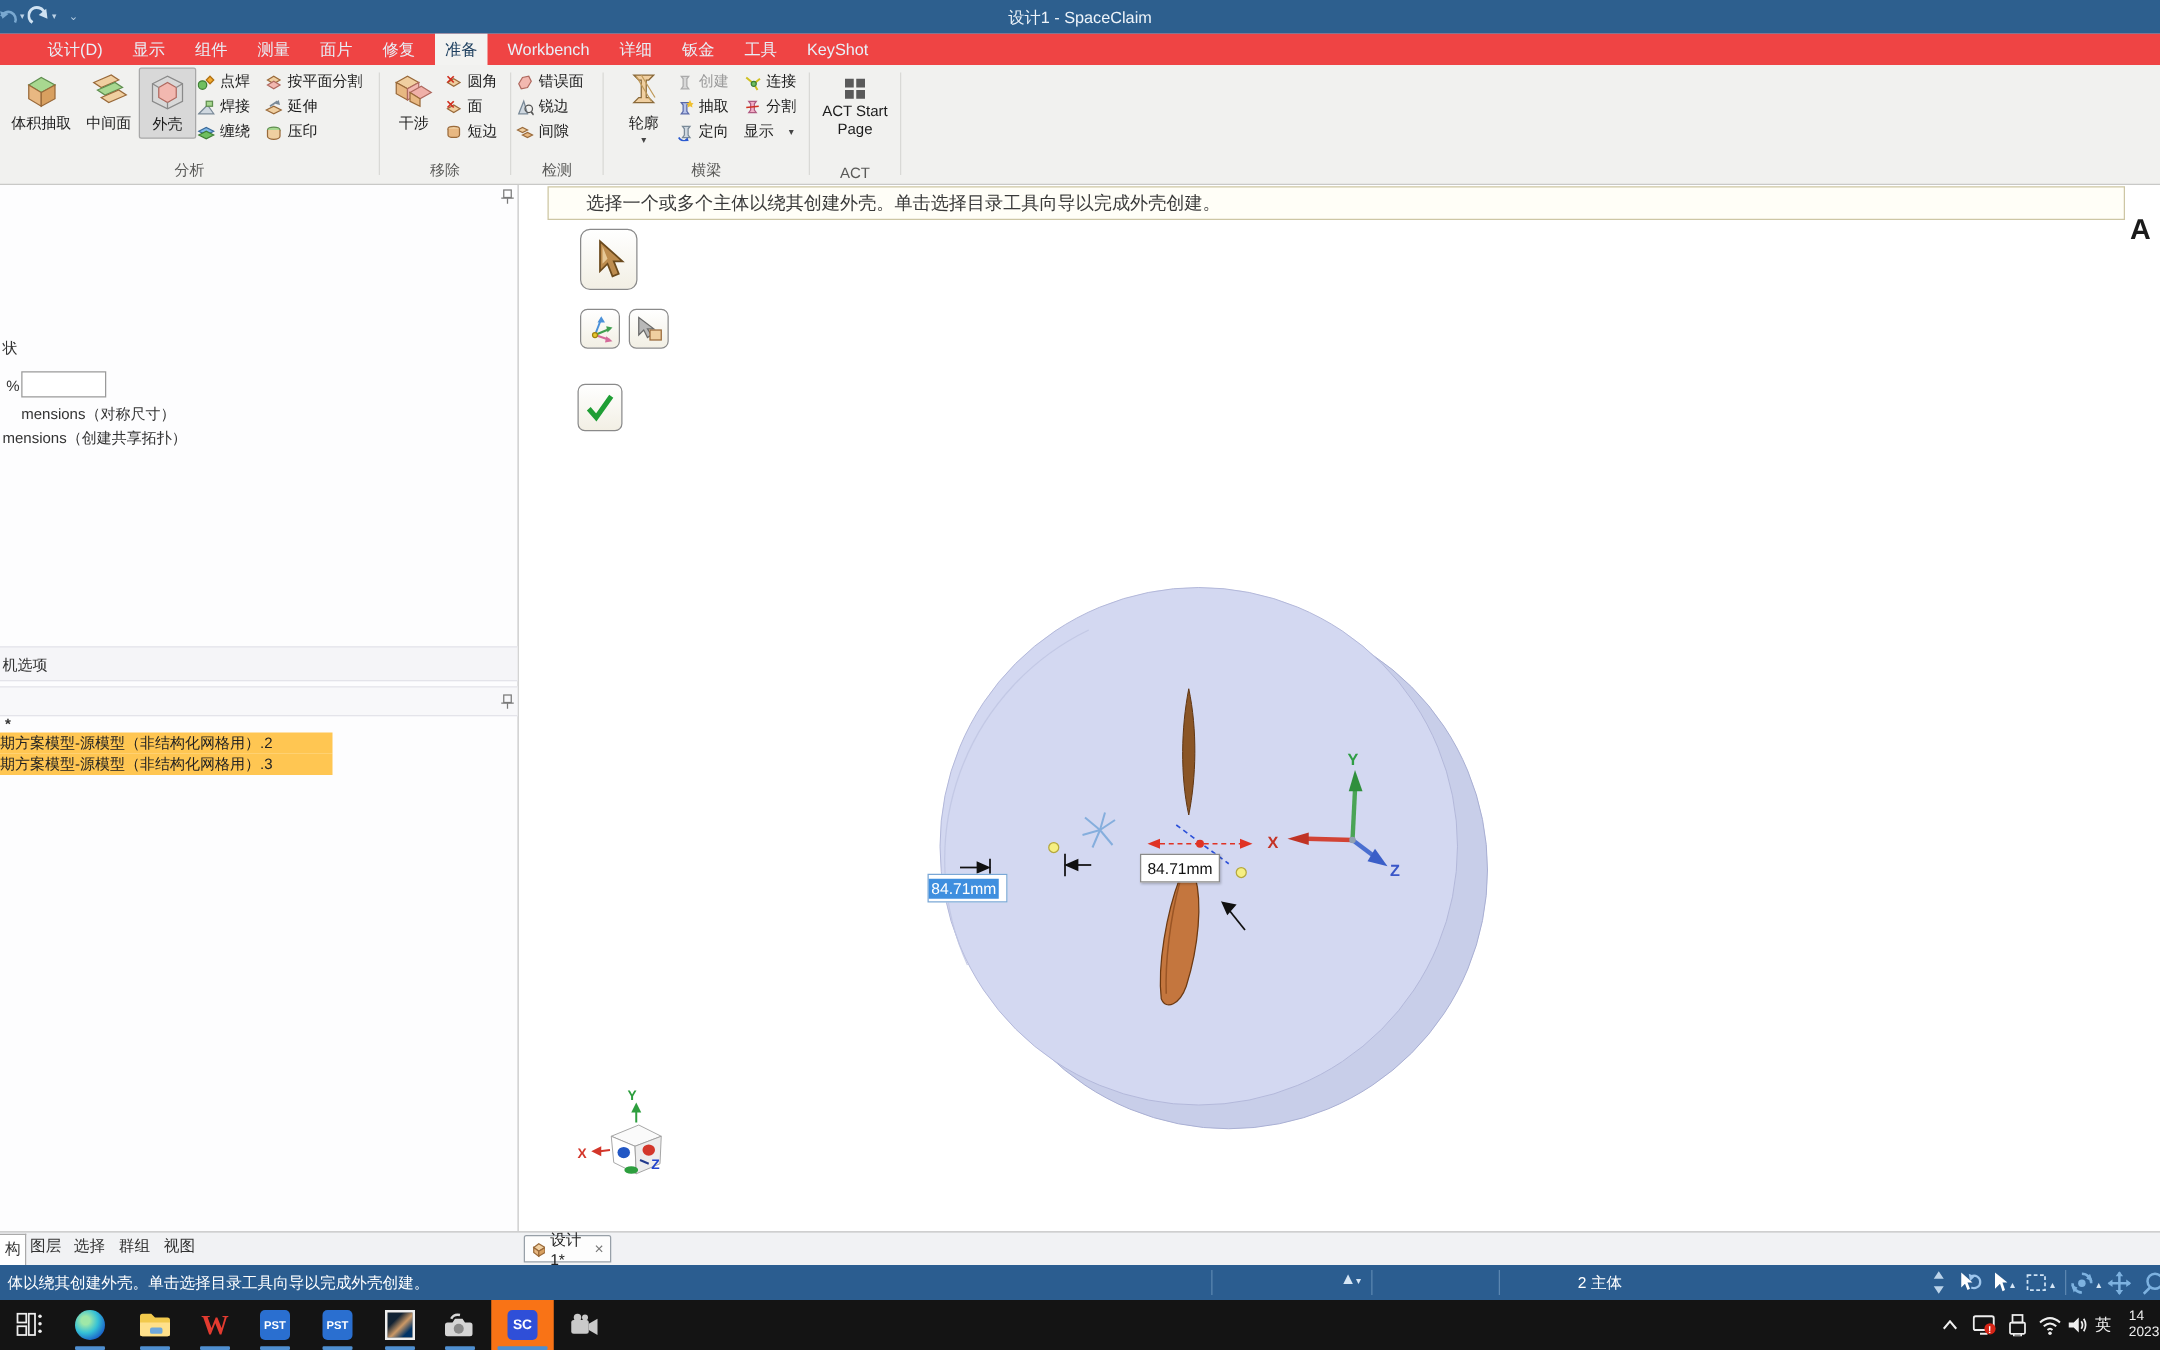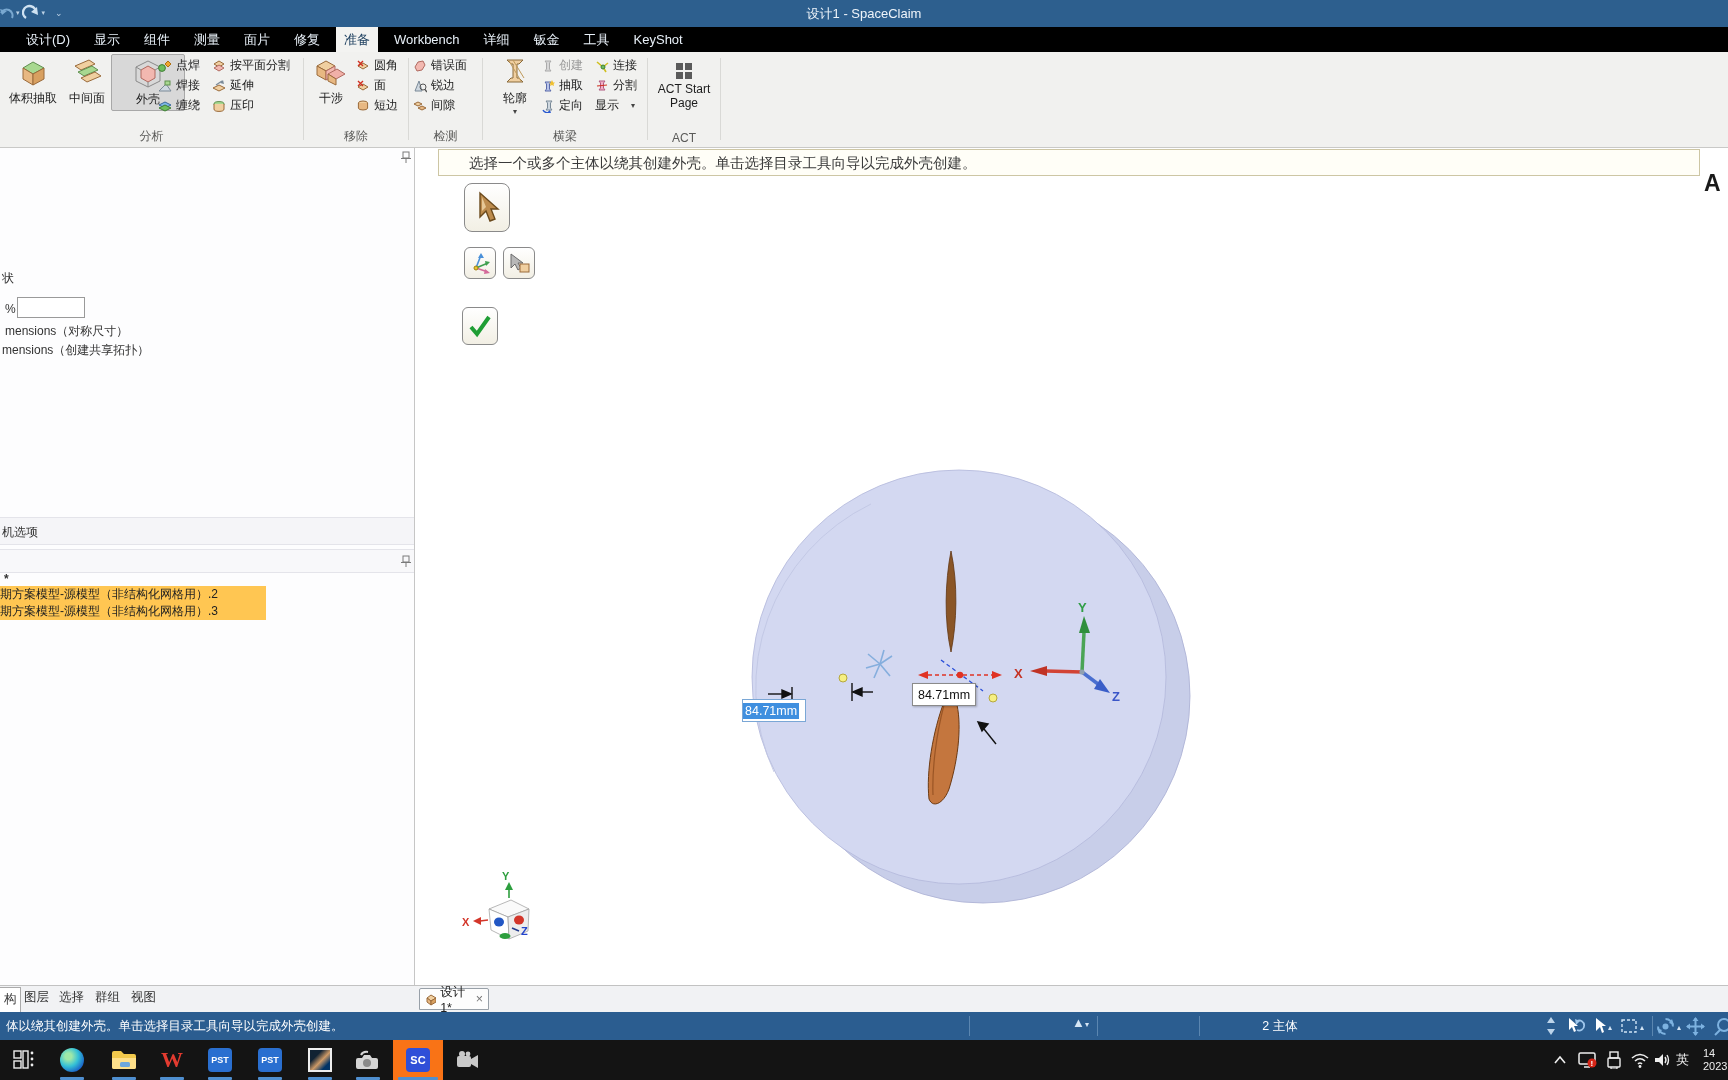--- a/index.html
+++ b/index.html
@@ -4,31 +4,31 @@
 <style>
   html,body{margin:0;padding:0;background:#222;}
   #root{position:relative;width:1728px;height:1080px;overflow:hidden;
         font-family:"Liberation Sans","DejaVu Sans",sans-serif;background:#fff;}
   .abs{position:absolute;}
   
   #titlebar{left:0;top:0;width:1728px;height:27px;background:#2d5f8e;color:#fff;}
   #title{left:0;top:0;width:100%;height:27px;line-height:27px;text-align:center;font-size:13px;color:#eef4fa;}
   .qa{top:4px;height:18px;display:flex;align-items:center;gap:2px;color:#bcd2e6;}
   
-  #menubar{left:0;top:27px;width:1728px;height:25px;background:#000000;display:flex;align-items:stretch;padding-left:14px;box-sizing:border-box;}
+  #menubar{left:0;top:27px;width:1728px;height:25px;background:#ef4444;display:flex;align-items:stretch;padding-left:26px;box-sizing:border-box;}
   .mtab{color:#e8f0f8;font-size:13px;line-height:25px;padding:0 8px;margin:0 4px;cursor:default;}
   .mtab.active{background:#f3f3f1;color:#1c3e5e;}
   
   #ribbon{left:0;top:52px;width:1728px;height:96px;background:#f1f1ef;border-bottom:1px solid #c9c9c7;box-sizing:border-box;}
   .rgroup{position:absolute;top:0;height:95px;}
   .rdiv{position:absolute;top:6px;width:1px;height:82px;background:#d9d9d6;}
   .glabel{position:absolute;bottom:2px;width:100%;text-align:center;font-size:12px;color:#5a5a58;}
   .bbtn{position:absolute;top:4px;text-align:center;font-size:12px;color:#1c1c1c;cursor:default;}
   .bbtn .bicon{display:block;margin:0 auto 2px auto;}
-  .bbtn.sel{background:#d8d8d8;border:1px solid #a8a8a8;border-radius:2px;padding:2px 16px;top:2px;}
+  .bbtn.sel{background:#d8d8d8;border:1px solid #a8a8a8;border-radius:2px;padding:2px 2px;top:2px;}
   .scol{position:absolute;top:5px;display:flex;flex-direction:column;gap:3px;}
   .srow{display:flex;align-items:center;gap:4px;height:17px;font-size:12px;color:#1c1c1c;white-space:nowrap;cursor:default;}
   .srow.dis{color:#9a9a9a;}
   .dd{font-size:8px;color:#444;}
   
   #leftpanel{left:0;top:148px;width:415px;height:837px;background:#fdfdfe;border-right:1px solid #c6c6c6;box-sizing:border-box;overflow:hidden;}
   .ptext{position:absolute;font-size:12px;color:#333;white-space:nowrap;}
   .pinput{position:absolute;border:1px solid #9a9a9a;background:#fff;}
   .pstrip{position:absolute;left:0;width:415px;background:#f5f5f8;border-top:1px solid #e4e4ea;border-bottom:1px solid #e4e4ea;}
   .hrow{position:absolute;left:0;width:266px;height:17px;background:#ffc652;font-size:12px;color:#222;line-height:17px;white-space:nowrap;}
@@ -311,21 +311,21 @@
       </div>
       <div class="glabel">ACT</div>
     </div>
     <div class="rdiv" style="left:720px"></div>
   </div>
 
   <div class="abs" id="leftpanel">
     <div class="ptext" style="left:2px;top:122px">状</div>
     <div class="ptext" style="left:5px;top:154px">%</div>
     <div class="pinput" style="left:17px;top:149px;width:66px;height:19px"></div>
-    <div class="ptext" style="left:5px;top:175px">mensions（对称尺寸）</div>
+    <div class="ptext" style="left:17px;top:175px">mensions（对称尺寸）</div>
     <div class="ptext" style="left:2px;top:194px">mensions（创建共享拓扑）</div>
 
     <div class="pstrip" style="top:369px;height:26px">
       <div class="ptext" style="left:2px;top:6px">机选项</div>
     </div>
     <div class="pstrip" style="top:401px;height:22px;background:#f8f8fa"></div>
 
     <div class="ptext" style="left:4px;top:424px;font-weight:bold">*</div>
     <div class="hrow" style="top:438px"><span>期方案模型-源模型（非结构化网格用）.2</span></div>
     <div class="hrow" style="top:455px"><span>期方案模型-源模型（非结构化网格用）.3</span></div>

